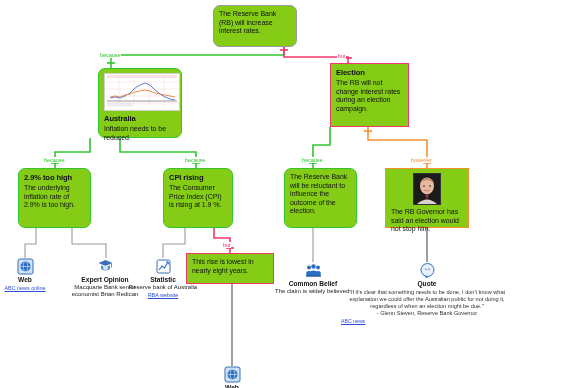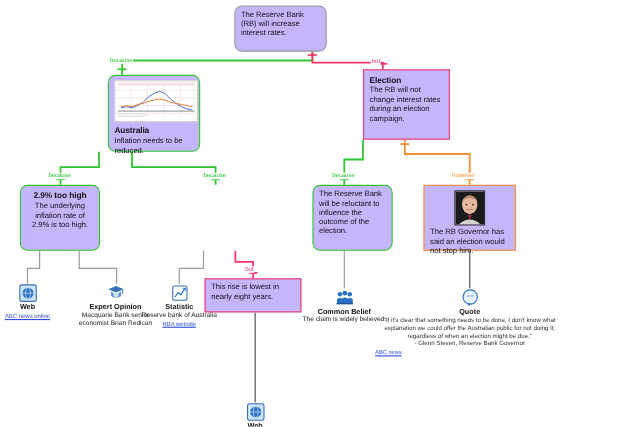--- a/index.html
+++ b/index.html
@@ -8,21 +8,21 @@
     background:#ffffff;
     font-family:"Liberation Sans", sans-serif;
     font-size:7px;
     color:#111;
     overflow:hidden;
     position:relative;
   }
   #canvas{position:absolute;left:0;top:0;width:568px;height:388px;}
   svg#wires{position:absolute;left:0;top:0;width:568px;height:388px;}
 
-  .node{position:absolute;box-sizing:border-box;background:#c4b5fd;}
+  .node{position:absolute;box-sizing:border-box;background:#84cc16;}
   .rounded{border-radius:7px;}
   .green{border:1.6px solid #2fc62f;}
   .pink{border:1.6px solid #f4366b;}
   .orange{border:1.6px solid #f59133;}
   .grey{border:1.3px solid #9a9a9a;}
 
   .ntitle{font-weight:bold;font-size:7.6px;line-height:9px;margin:0 0 2px 0;letter-spacing:-0.1px;}
   .nbody{font-size:7px;line-height:8.6px;letter-spacing:-0.05px;}
 
   .pad{padding:4px 5px 4px 5px;}
@@ -124,25 +124,29 @@
     </svg>
     <div class="ntitle">Australia</div>
     <div class="nbody">Inflation needs to be reduced.</div>
   </div>
 
   <div class="node pink pad" style="left:330px;top:63px;width:79px;height:64px;">
     <div class="ntitle">Election</div>
     <div class="nbody">The RB will not change interest rates during an election campaign.</div>
   </div>
 
-  <div class="node rounded green pad" style="left:18px;top:168px;width:73px;height:60px;text-align:center;">
+  <div class="node rounded green pad" style="left:18px;top:168px;width:73px;height:60px;">
     <div class="ntitle">2.9% too high</div>
     <div class="nbody">The underlying inflation rate of 2.9% is too high.</div>
   </div>
 
+  <div class="node rounded green pad" style="left:163px;top:168px;width:70px;height:60px;">
+    <div class="ntitle">CPI rising</div>
+    <div class="nbody">The Consumer Price Index (CPI) is rising at 1.9 %.</div>
+  </div>
 
   <div class="node rounded green pad" style="left:284px;top:168px;width:73px;height:60px;">
     <div class="nbody">The Reserve Bank will be reluctant to influence the outcome of the election.</div>
   </div>
 
   <div class="node orange pad" style="left:385px;top:168px;width:84px;height:60px;">
     <svg class="photo" viewBox="0 0 26 30" preserveAspectRatio="none">
       <rect x="0" y="0" width="26" height="30" fill="#1b1b1b"></rect>
       <ellipse cx="13" cy="12" rx="7" ry="8.5" fill="#e8b9a0"></ellipse>
       <path d="M6,9 q7,-6 14,0 q-2,-5 -7,-5 q-5,0 -7,5 z" fill="#b98b6e"></path>

